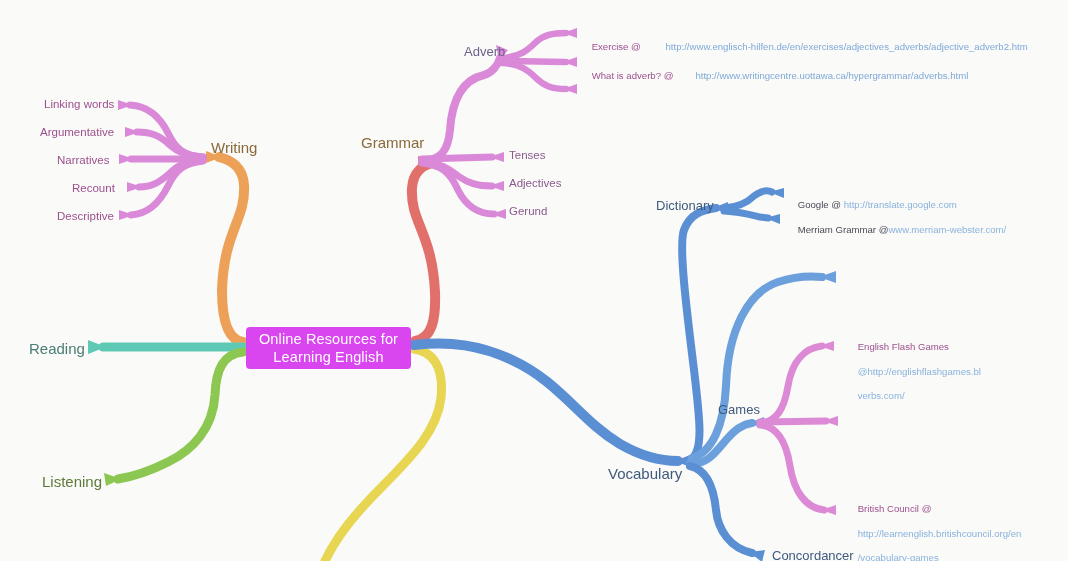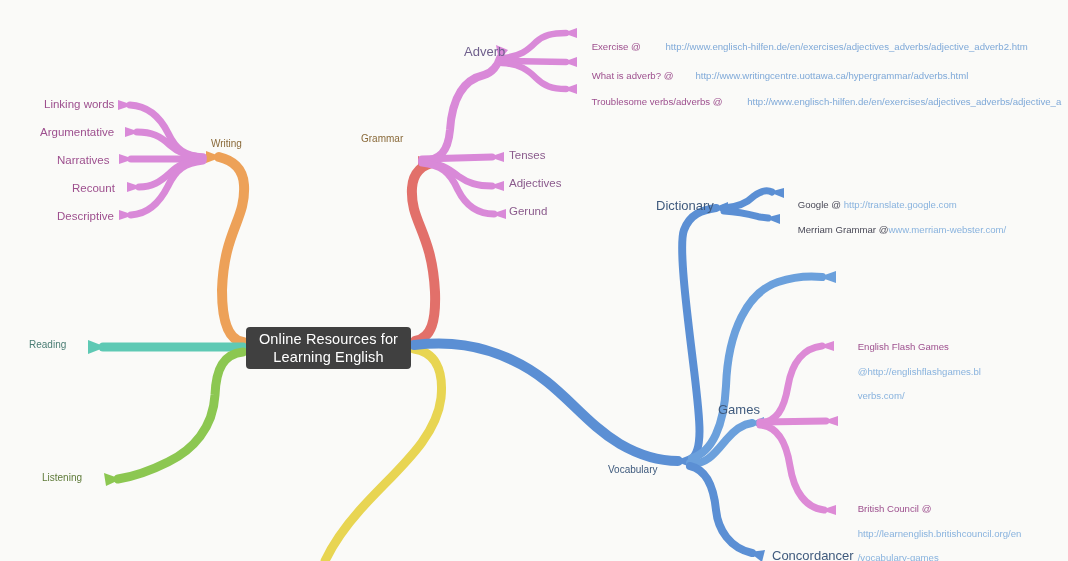--- a/index.html
+++ b/index.html
@@ -26,34 +26,34 @@
     white-space: pre;
     line-height: 1.28;
   }
   
   #root-node {
     position: absolute;
     left: 246px;
     top: 327px;
     width: 165px;
     height: 42px;
-    background: #404040;
+    background: #d946ef;
     border-radius: 4px;
     box-sizing: border-box;
     display: flex;
     align-items: center;
     justify-content: center;
     text-align: center;
     color: #ffffff;
     font-size: 14.5px;
     letter-spacing: .15px;
     line-height: 1.25;
   }
   
-  .main-title { font-size: 10px; }
+  .main-title { font-size: 15px; }
   .sub-title  { font-size: 13px; }
   .leaf       { font-size: 11.5px; }
   .tiny       { font-size: 9.6px; }
   .link       { color: #7fa9d8; padding-left: 22px; }
   .linkv      { color: #89b3de; }
   .wordp      { color: #9d4f8e; text-align: right; }
   .wordg      { color: #8a6a3a; }
 </style>
 </head>
 <body>
@@ -165,23 +165,20 @@
   <div class="lbl leaf" style="left:509px; top:148px; color:#8a5a8c;">Tenses</div>
   <div class="lbl leaf" style="left:509px; top:176px; color:#8a5a8c;">Adjectives</div>
   <div class="lbl leaf" style="left:509px; top:204px; color:#8a5a8c;">Gerund</div>
 
   <div class="lbl tiny" style="left:581px; top:29px;">
     <span class="wordp">Exercise @ </span><span class="link">http://www.englisch-hilfen.de/en/exercises/adjectives_adverbs/adjective_adverb2.htm</span>
   </div>
   <div class="lbl tiny" style="left:581px; top:58px;">
     <span class="wordp">What is adverb? @</span><span class="link">http://www.writingcentre.uottawa.ca/hypergrammar/adverbs.html</span>
   </div>
-  <div class="lbl tiny" style="left:581px; top:84px;">
-    <span class="wordp">Troublesome verbs/adverbs @ </span><span class="link">http://www.englisch-hilfen.de/en/exercises/adjectives_adverbs/adjective_a</span>
-  </div>
 
   <div class="lbl main-title" style="left:608px; top:464px; color:#3f5a7d;">Vocabulary</div>
 
   <div class="lbl sub-title" style="left:656px; top:198px; color:#3f5a7d;">Dictionary</div>
 
   <div class="lbl tiny" style="left:787px; top:187px;">
     <span style="color:#4a4a58;">Google @ </span><span class="linkv">http://translate.google.com</span>
   </div>
   <div class="lbl tiny" style="left:787px; top:212px;">
     <span style="color:#4a4a58;">Merriam Grammar @</span><span class="linkv">www.merriam-webster.com/</span>

